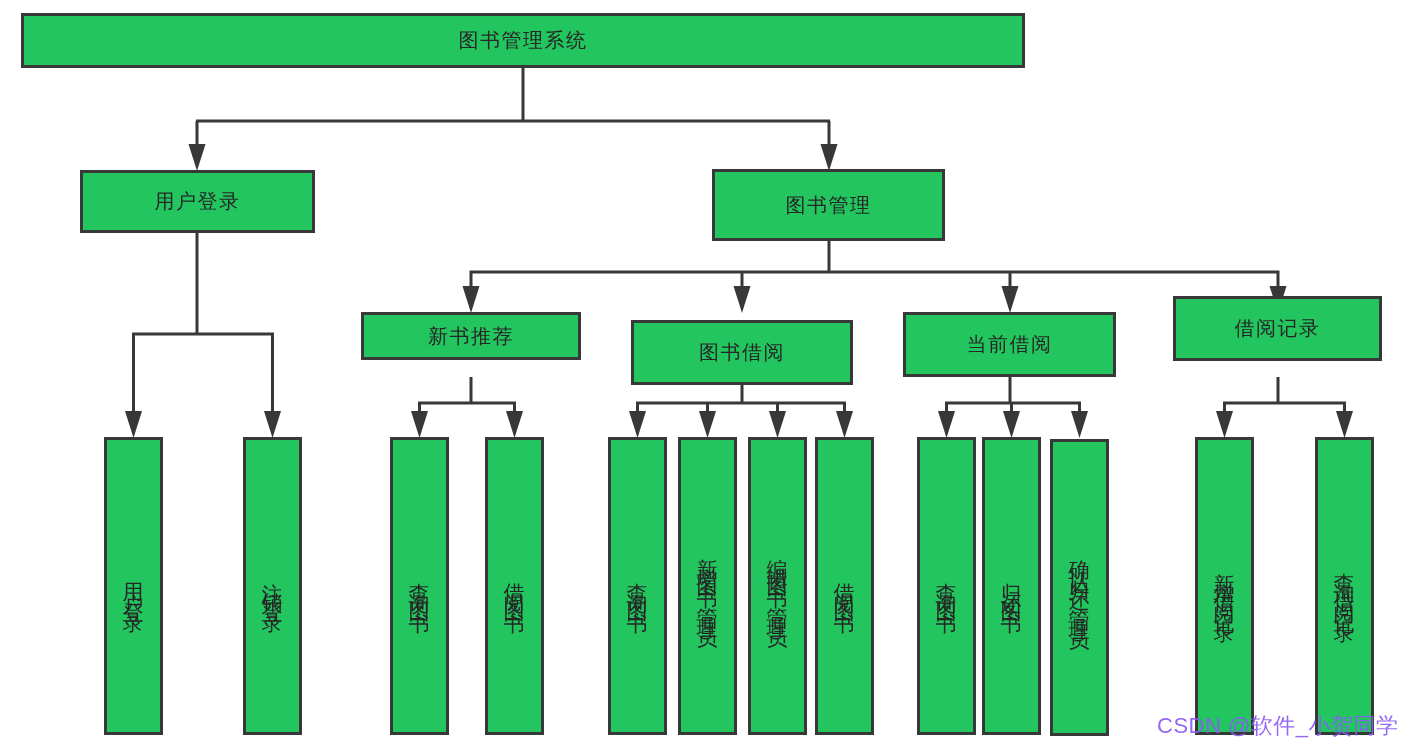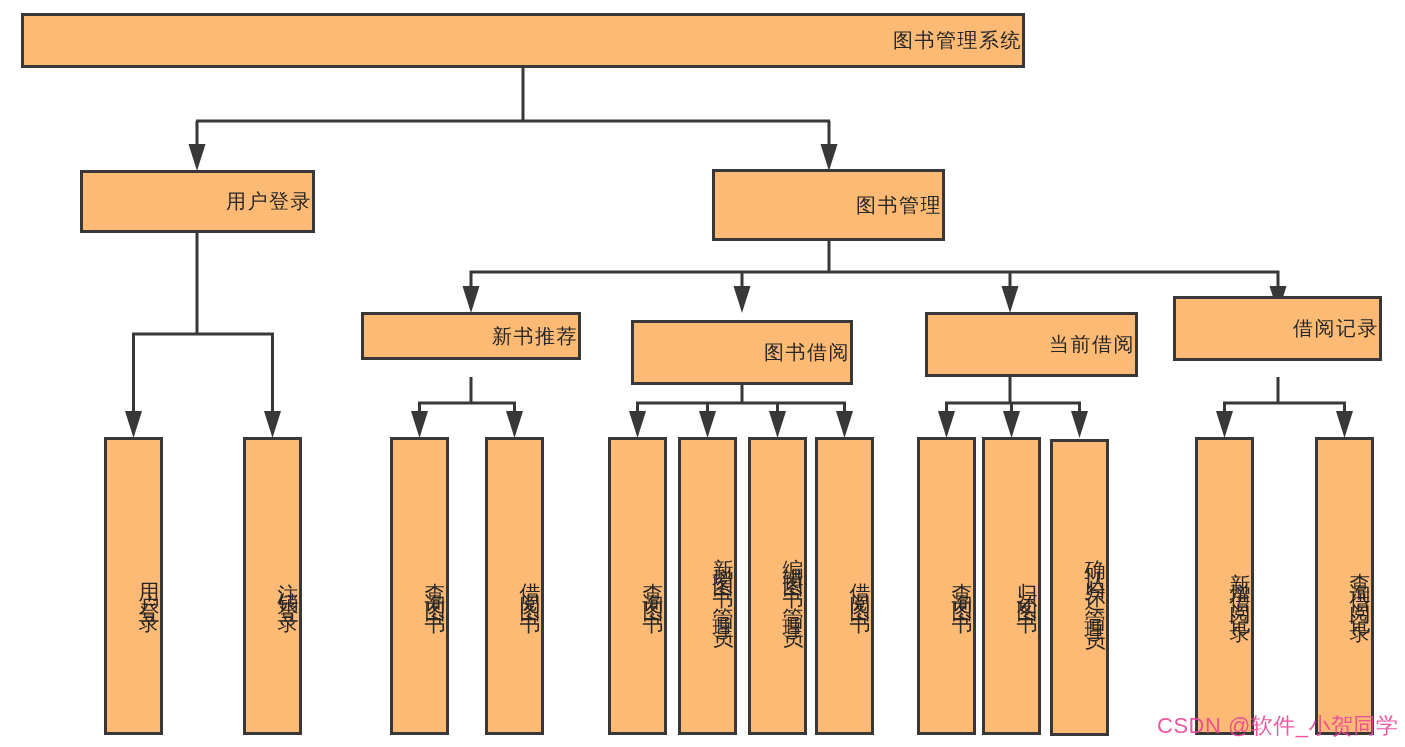--- a/index.html
+++ b/index.html
@@ -2,34 +2,34 @@
 <html><head>
 <meta charset="utf-8">
 <style>
   html,body { margin:0; padding:0; background:#ffffff; }
   .canvas {
     position:relative; width:1405px; height:747px; background:#ffffff;
     font-family:"Liberation Sans","DejaVu Sans",sans-serif;
     color:#262626; overflow:hidden;
   }
   .box {
-    position:absolute; background:#fdba74; border:3px solid #383838;
-    box-sizing:border-box; display:flex; align-items:center; justify-content:flex-end;
+    position:absolute; background:#22c55e; border:3px solid #383838;
+    box-sizing:border-box; display:flex; align-items:center; justify-content:center;
   }
   .h-box span { font-size:20px; letter-spacing:1.5px; white-space:nowrap; }
   .v-box span {
     writing-mode:vertical-rl; text-orientation:mixed;
     font-size:21px; letter-spacing:10px; line-height:1;
   }
   .connector-layer { position:absolute; left:0; top:0; pointer-events:none; }
   .connector-layer path { stroke:#383838; stroke-width:3; fill:none; }
   .connector-layer polygon { fill:#383838; stroke:none; }
   .watermark {
     position:absolute; left:1157px; top:711px; font-size:22px;
-    color:#ec4899; opacity:0.92; white-space:nowrap; z-index:5;
+    color:#8b5cf6; opacity:0.92; white-space:nowrap; z-index:5;
     letter-spacing:0.5px;
   }
 </style>
 </head>
 <body>
 
 <div class="canvas">
 
   <svg class="connector-layer" width="1405" height="747" viewBox="0 0 1405 747">
     <path d="M523 68 V121 M196 121 H830 M197 121 V146 M829 121 V146"></path>
@@ -73,21 +73,21 @@
   <div class="box h-box" style="left:712px; top:169px; width:233px; height:72px;">
     <span>图书管理</span>
   </div>
 
   <div class="box h-box" style="left:361px; top:312px; width:220px; height:48px;">
     <span>新书推荐</span>
   </div>
   <div class="box h-box" style="left:631px; top:320px; width:222px; height:65px;">
     <span>图书借阅</span>
   </div>
-  <div class="box h-box" style="left:903px; top:312px; width:213px; height:65px;margin-left:22px;">
+  <div class="box h-box" style="left:903px; top:312px; width:213px; height:65px;">
     <span>当前借阅</span>
   </div>
   <div class="box h-box" style="left:1173px; top:296px; width:209px; height:65px;">
     <span>借阅记录</span>
   </div>
 
   <div class="box v-box" style="left:104px; top:437px; width:59px; height:298px;">
     <span>用户登录</span>
   </div>
   <div class="box v-box" style="left:243px; top:437px; width:59px; height:298px;">

